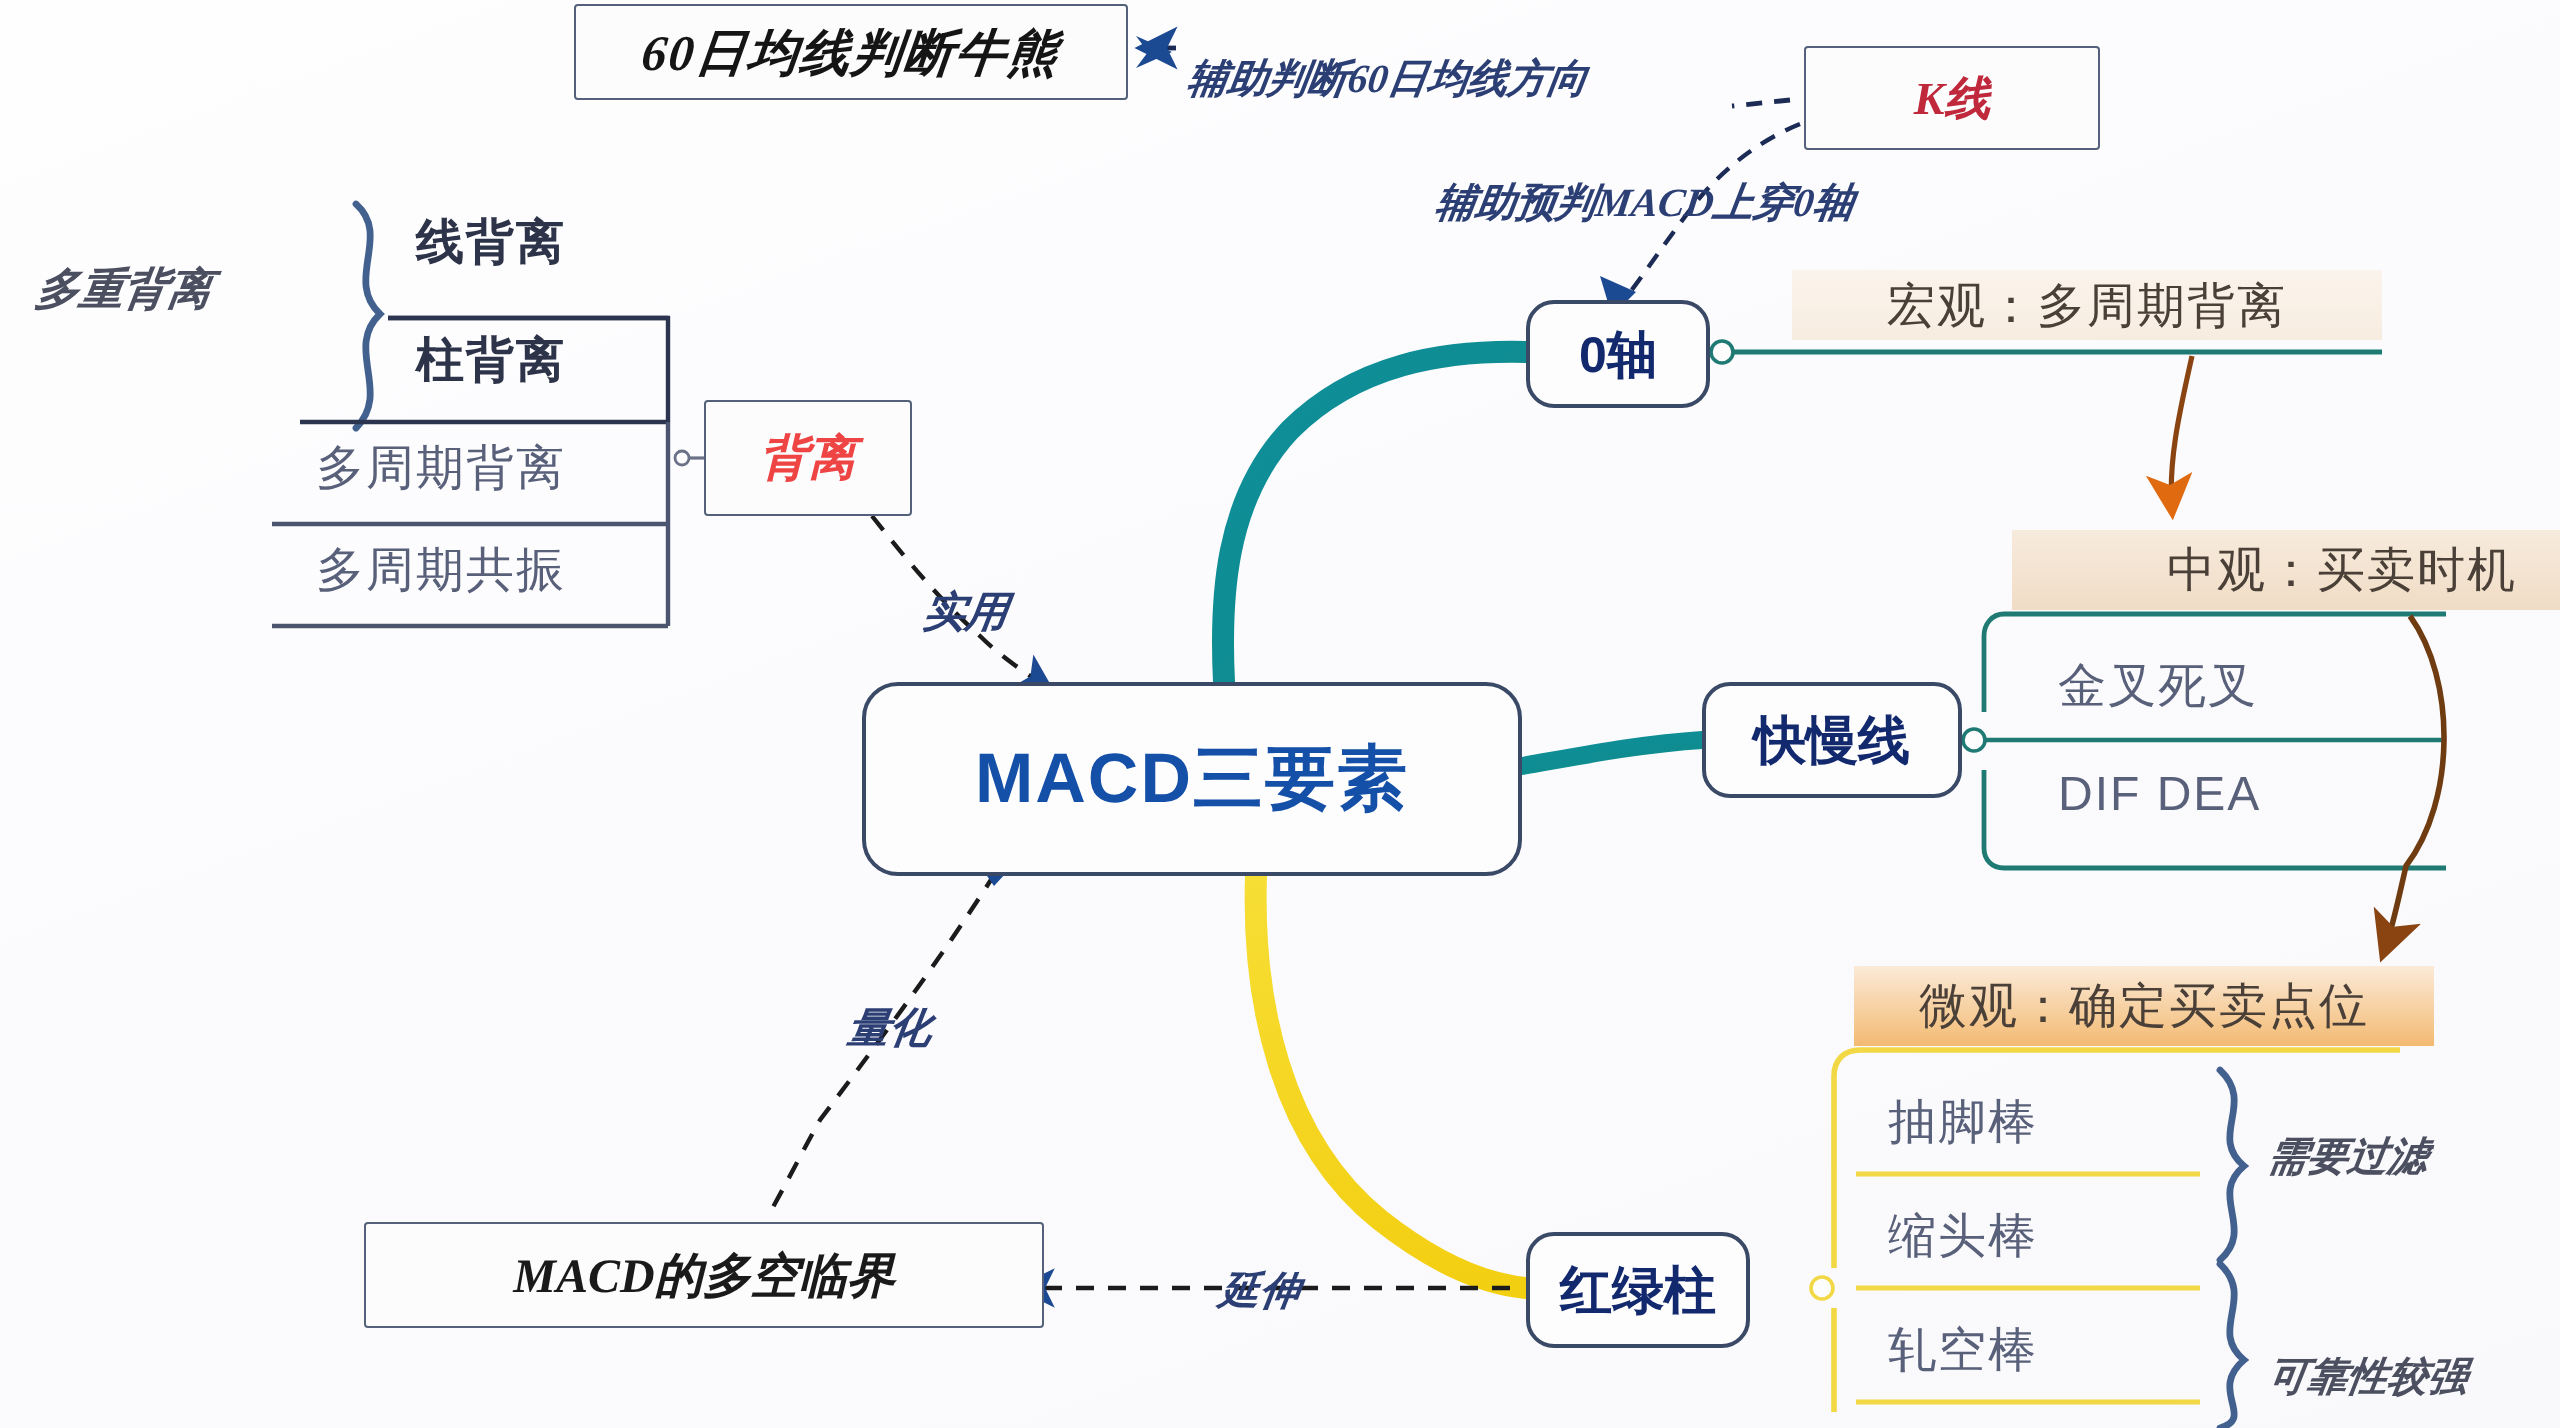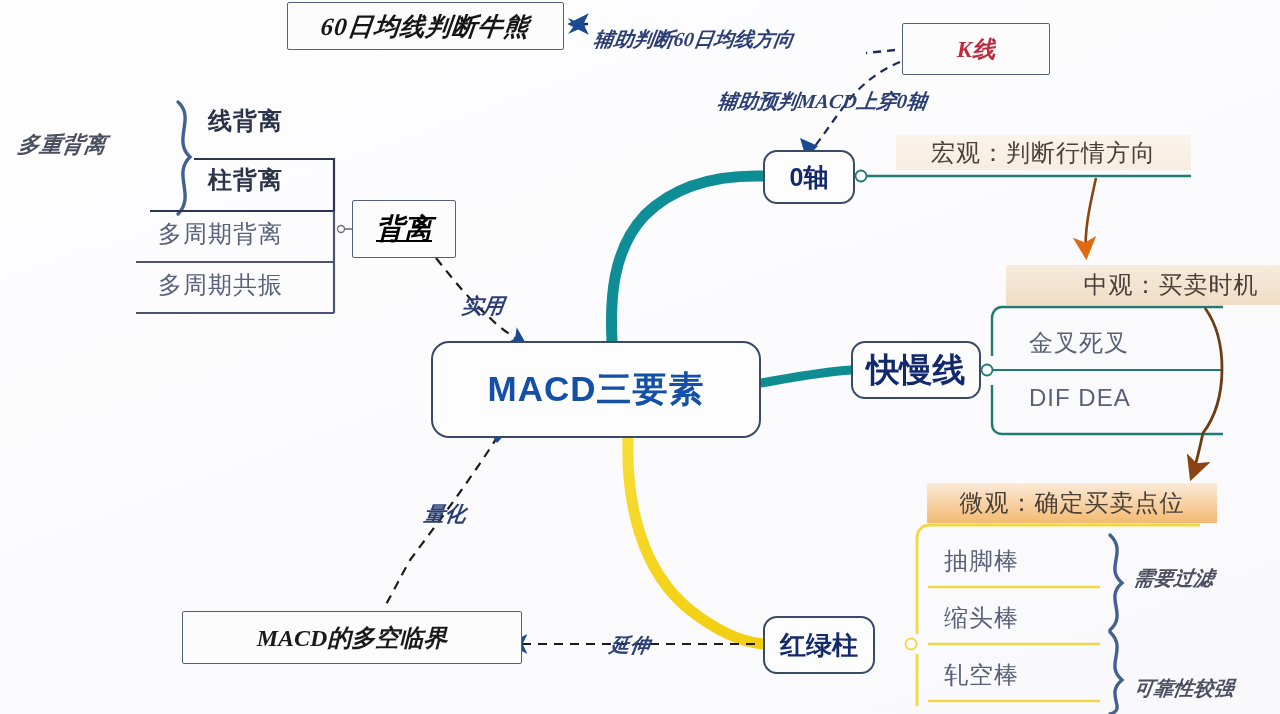--- a/index.html
+++ b/index.html
@@ -42,39 +42,38 @@
     transform:skewX(-6deg);
   }
   #node-kline{left:902px;top:23px;width:148px;height:52px;}
   #node-kline span{
     font-family:"Liberation Serif","DejaVu Serif",serif;
     font-style:italic;font-weight:bold;font-size:23px;
     color:#c0283c;
   }
   #node-divergence{left:352px;top:200px;width:104px;height:58px;}
   #node-divergence span{
-    font-weight:bold;font-style:italic;font-size:28px;color:#000000;
-    font-family:"Liberation Serif","DejaVu Serif",serif;
-    text-decoration:underline;
+    font-weight:bold;font-style:italic;font-size:24px;color:#ef4444;
+    font-family:"Liberation Serif","DejaVu Serif",serif;
   }
   #node-critical{left:161px;top:611px;width:340px;height:53px;margin-left:21px;}
   #node-critical span{
     font-family:"Liberation Serif","DejaVu Serif",serif;
     font-style:italic;font-weight:bold;font-size:24px;color:#1a1a1a;
   }
 
   
   #node-center{left:431px;top:341px;width:330px;height:97px;border-radius:18px;border-width:2px;}
   #node-center span{font-size:35px;color:#1450a8;font-weight:bold;letter-spacing:1px;}
 
   
   #node-zero{left:763px;top:150px;width:92px;height:54px;}
   #node-zero span{font-size:25px;color:#13296e;}
   #node-fastslow{left:851px;top:341px;width:130px;height:58px;}
-  #node-fastslow span{font-size:33px;color:#13296e;}
+  #node-fastslow span{font-size:26px;color:#13296e;}
   #node-bars{left:763px;top:605px;width:112px;height:58px;margin-top:11px;}
   #node-bars span{font-size:26px;color:#13296e;}
 
   
   .banner{
     position:absolute;display:flex;align-items:center;justify-content:center;
     font-size:24px;color:#4a4038;letter-spacing:1px;white-space:nowrap;
   }
   #banner-macro{left:896px;top:135px;width:295px;height:35px;
     background:linear-gradient(180deg,#fbf4ec 0%,#f7ece0 100%);}
@@ -217,21 +216,21 @@
 
   <div class="node sqnode" id="node-critical">
     <span>MACD的多空临界</span>
   </div>
   <div class="hand" style="left:424px;top:500px;font-size:21px;">量化</div>
   <div class="hand" style="left:610px;top:632px;font-size:20px;">延伸</div>
 
   <div class="node rnode" id="node-zero">
     <span>0轴</span>
   </div>
-  <div class="banner" id="banner-macro">宏观：判断行情方向</div>
+  <div class="banner" id="banner-macro">宏观：多周期背离</div>
 
   <div class="node rnode" id="node-fastslow">
     <span>快慢线</span>
   </div>
   <div class="banner" id="banner-meso">中观：买卖时机</div>
   <div class="sub" style="left:1029px;top:327px;">金叉死叉</div>
   <div class="sub" style="left:1029px;top:384px;font-family:'Liberation Sans',sans-serif;">DIF    DEA</div>
 
   <div class="node rnode" id="node-bars">
     <span>红绿柱</span>

